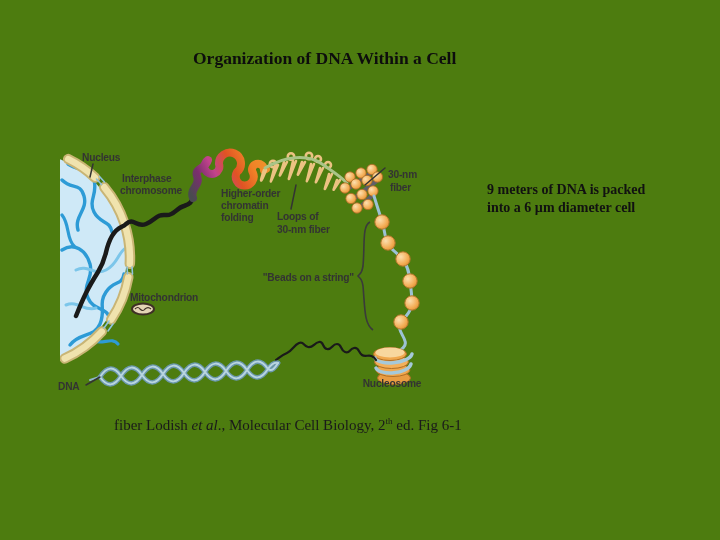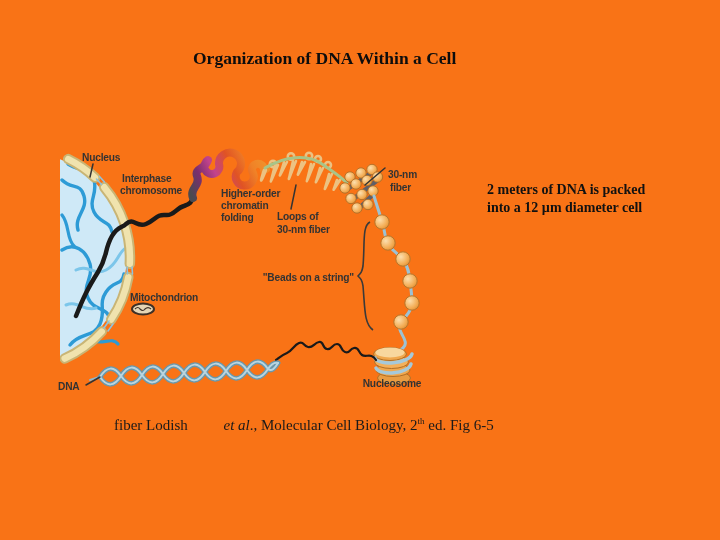--- a/index.html
+++ b/index.html
@@ -1,35 +1,35 @@
 <!DOCTYPE html>
 <html><head>
 <meta charset="utf-8">
 <style>
   html,body { margin:0; padding:0; background:#ffffff; }
-  .slide { position:relative; width:720px; height:540px; background:#f97316; overflow:hidden;
+  .slide { position:relative; width:720px; height:540px; background:#4d7c0f; overflow:hidden;
            font-family:"Liberation Serif", serif; }
   .title { position:absolute; left:193px; top:48px; font-size:17.5px; font-weight:bold; color:#0d0d0d; white-space:nowrap; }
   .note  { position:absolute; left:487px; top:181px; font-size:14px; font-weight:bold; color:#111; line-height:18px; white-space:nowrap; }
   .caption { position:absolute; left:114px; top:416px; font-size:15px; color:#1a1a1a; white-space:nowrap; }
-  .caption i { font-style:italic;margin-left:32px; }
+  .caption i { font-style:italic; }
   .caption sup { font-size:9px; vertical-align:super;text-align:right; }
   svg.diagram { position:absolute; left:60px; top:120px; width:405px; height:285px; overflow:visible; }
   text.lbl { font-family:"Liberation Sans", sans-serif; font-weight:bold; font-size:10.2px; fill:#333333; letter-spacing:-0.2px; }
 </style>
 </head>
 <body>
 
 <div class="slide">
 
   <div class="title">Organization of DNA Within a Cell</div>
 
   <div class="note">
-    <div>2 meters of DNA is packed</div>
-    <div>into a 12 µm diameter cell</div>
+    <div>9 meters of DNA is packed</div>
+    <div>into a 6 µm diameter cell</div>
   </div>
 
   <svg class="diagram" viewBox="0 0 405 285">
     <defs>
       <clipPath id="nclip">
           <rect x="0" y="0" width="405" height="285"></rect>
         </clipPath>
       <linearGradient id="coilGrad" gradientUnits="userSpaceOnUse" x1="133" y1="78" x2="206" y2="40">
         <stop offset="0" stop-color="#4a4a50"></stop>
         <stop offset="0.2" stop-color="#7c2e6e"></stop>
@@ -183,16 +183,16 @@
     <text class="lbl" x="217" y="113">30-nm fiber</text>
     <text class="lbl" x="328" y="58">30-nm</text>
     <text class="lbl" x="330" y="71">fiber</text>
     <text class="lbl" x="294" y="161" text-anchor="end">"Beads on a string"</text>
     <text class="lbl" x="70" y="181">Mitochondrion</text>
     <text class="lbl" x="-2" y="270">DNA</text>
     <text class="lbl" x="332" y="267" text-anchor="middle">Nucleosome</text>
   </svg>
 
   <div class="caption">
-    <span>fiber Lodish </span><i>et al</i><span>., Molecular Cell Biology, 2</span><sup>th</sup><span> ed. Fig 6-5</span>
+    <span>fiber Lodish </span><i>et al</i><span>., Molecular Cell Biology, 2</span><sup>th</sup><span> ed. Fig 6-1</span>
   </div>
 
 </div>
 
 </body></html>

